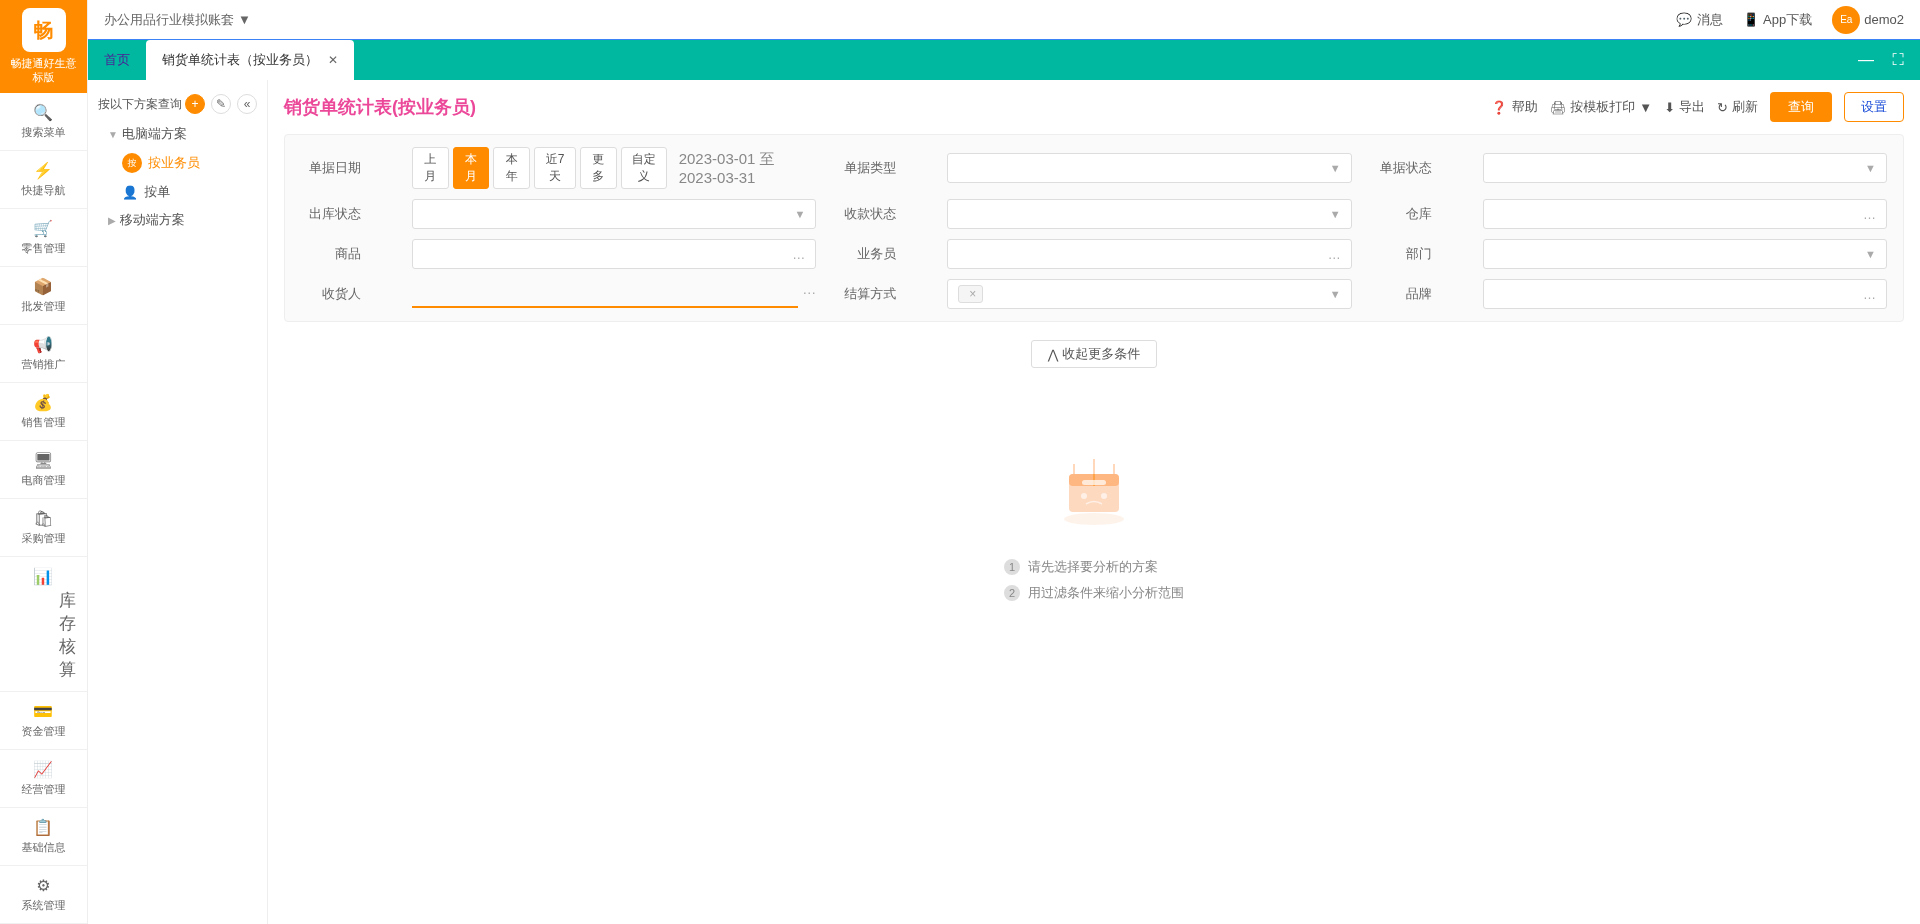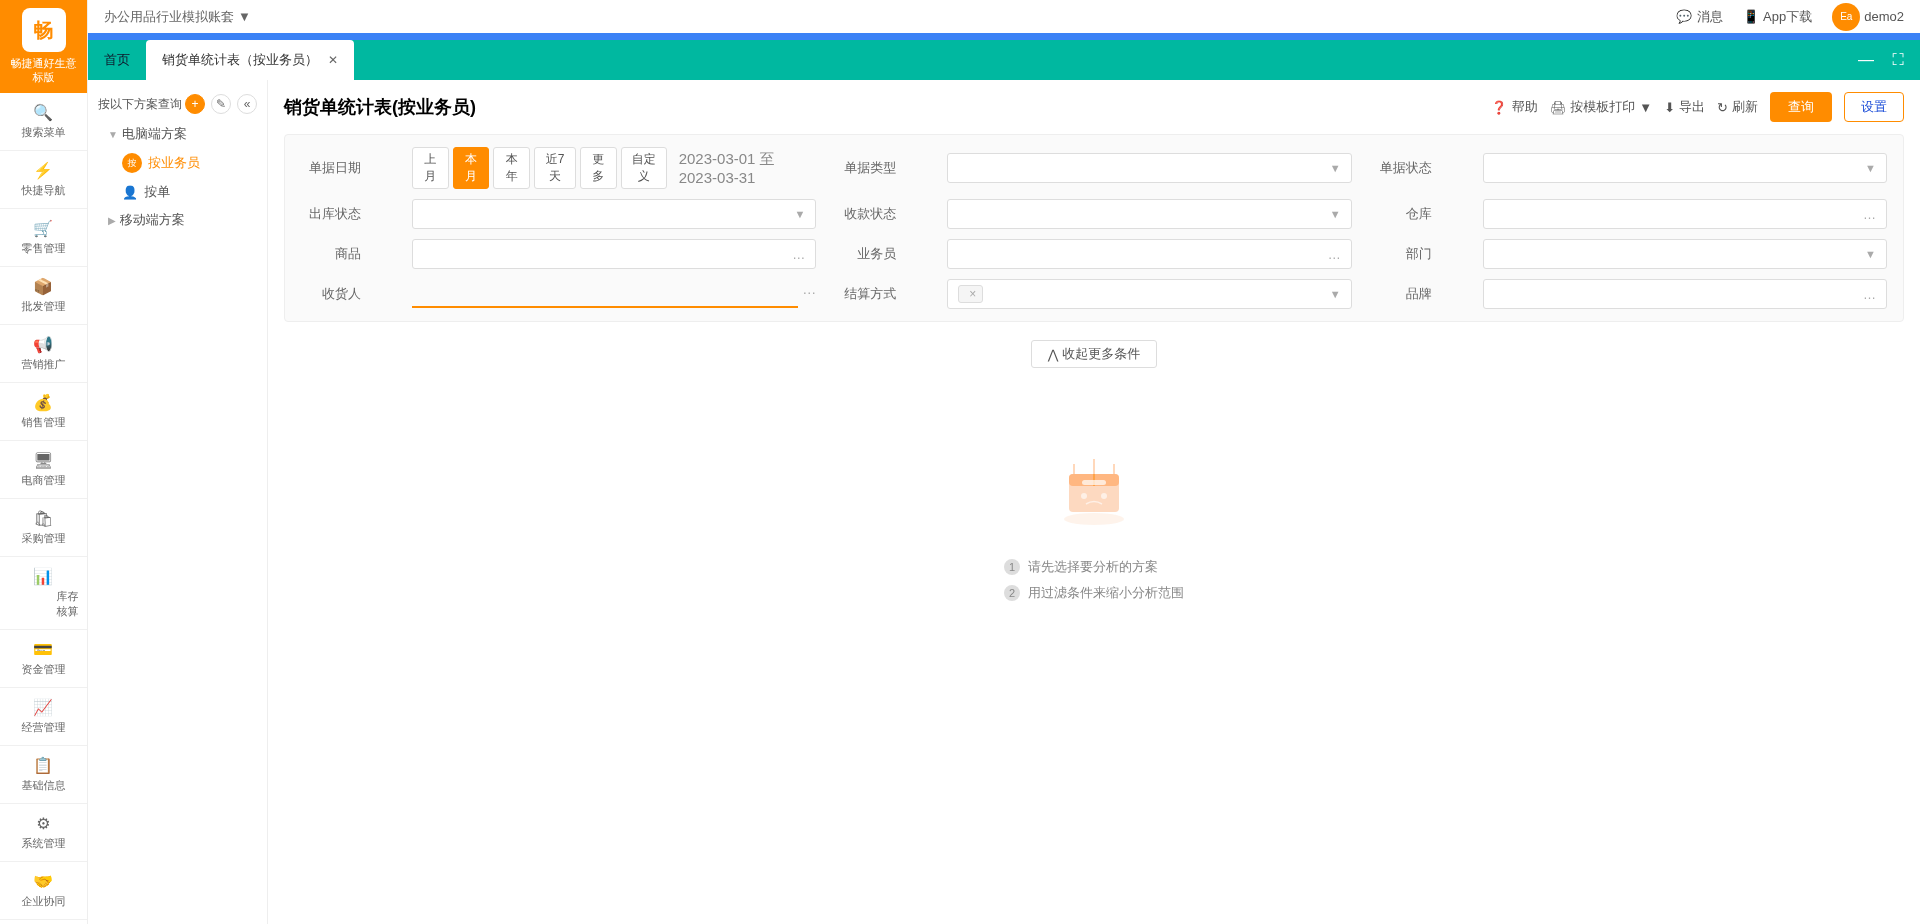--- a/index.html
+++ b/index.html
@@ -10,30 +10,30 @@
     .sidebar-logo { width: 100%; background: #ff8c00; padding: 8px 4px; display: flex; flex-direction: column; align-items: center; cursor: pointer; }
     .sidebar-logo .logo-icon { width: 44px; height: 44px; background: #fff; border-radius: 8px; display: flex; align-items: center; justify-content: center; font-size: 20px; color: #ff8c00; font-weight: bold; }
     .sidebar-logo .logo-text { color: #fff; font-size: 11px; margin-top: 4px; text-align: center; line-height: 1.3; }
     .sidebar-item { width: 100%; padding: 10px 4px; display: flex; flex-direction: column; align-items: center; cursor: pointer; color: #666; font-size: 12px; border-bottom: 1px solid #f0f0f0; }
     .sidebar-item .s-icon { font-size: 16px; margin-bottom: 3px; }
 
     
     .main { flex: 1; display: flex; flex-direction: column; overflow: hidden; }
 
     
-    .topbar { height: 40px; background: #fff; border-bottom: 7px solid #3b82f6; display: flex; align-items: center; justify-content: space-between; padding: 0 16px; }
+    .topbar { height: 40px; background: #fff; border-bottom: 1px solid #3b82f6; display: flex; align-items: center; justify-content: space-between; padding: 0 16px; }
     .topbar-left { display: flex; align-items: center; gap: 8px; color: #666; font-size: 13px; }
     .topbar-dropdown { display: flex; align-items: center; gap: 4px; cursor: pointer; }
     .topbar-right { display: flex; align-items: center; gap: 20px; color: #555; font-size: 13px; }
     .topbar-right-item { display: flex; align-items: center; gap: 4px; cursor: pointer; }
     .avatar { width: 28px; height: 28px; border-radius: 50%; background: #ff8c00; display: flex; align-items: center; justify-content: center; color: #fff; font-size: 12px; overflow: hidden; }
 
     
     .tabbar { height: 40px; background: #00b8a0; display: flex; align-items: center; padding: 0 0; }
-    .tab-item { height: 40px; display: flex; align-items: center; padding: 0 16px; color: #0f172a; font-size: 13px; cursor: pointer; position: relative; gap: 6px; }
+    .tab-item { height: 40px; display: flex; align-items: center; padding: 0 16px; color: #4c1d95; font-size: 13px; cursor: pointer; position: relative; gap: 6px; }
     .tab-item.home { background: transparent; }
     .tab-item.active { background: #fff; color: #333; border-radius: 4px 4px 0 0; }
     .tab-item .tab-close { font-size: 12px; color: #999; cursor: pointer; margin-left: 4px; }
     .tab-item.active .tab-close { color: #666; }
     .tab-end-btn { width: 28px; height: 28px; display: flex; align-items: center; justify-content: center; color: #fff; cursor: pointer; font-size: 16px; }
 
     
     .content { flex: 1; display: flex; overflow: hidden; background: #f5f5f5; }
 
     
@@ -45,21 +45,21 @@
     .tree-item { padding: 5px 10px 5px 20px; font-size: 13px; color: #555; cursor: pointer; display: flex; align-items: center; gap: 4px; }
     .tree-child-item { padding: 5px 10px 5px 10px; font-size: 13px; color: #555; cursor: pointer; display: flex; align-items: center; gap: 6px; }
     .tree-child-item.active { color: #ff8c00; }
     .tree-circle { width: 20px; height: 20px; border-radius: 50%; background: #ff8c00; color: #fff; font-size: 10px; display: flex; align-items: center; justify-content: center; }
 
     
     .right-panel { flex: 1; padding: 12px 16px; overflow-y: auto; background: #fff; }
 
     
     .page-title-bar { display: flex; align-items: center; justify-content: space-between; margin-bottom: 12px; }
-    .page-title { font-size: 18px; font-weight: bold; color: #000000; }
+    .page-title { font-size: 18px; font-weight: bold; color: #ec4899; }
     .page-actions { display: flex; align-items: center; gap: 12px; }
     .page-action-btn { display: flex; align-items: center; gap: 4px; color: #555; font-size: 13px; cursor: pointer; }
     .btn-primary { background: #ff8c00; color: #fff; border: none; border-radius: 4px; padding: 6px 18px; font-size: 13px; cursor: pointer; }
     .btn-secondary { background: #fff; color: #1d4ed8; border: 1px solid #ff8c00; border-radius: 4px; padding: 5px 16px; font-size: 13px; cursor: pointer; }
 
     
     .filter-area { background: #fafafa; border: 1px solid #eee; border-radius: 4px; padding: 12px 16px; margin-bottom: 12px; }
     .filter-row { display: flex; align-items: center; gap: 20px; margin-bottom: 10px; }
     .filter-row:last-child { margin-bottom: 0; }
     .filter-label { min-width: 60px; color: #666; font-size: 13px; text-align: right; }
@@ -123,21 +123,21 @@
       <div class="sidebar-item">
         <span class="s-icon">🖥</span>
         <span style="font-size:11px;text-align:center;">电商管理</span>
       </div>
       <div class="sidebar-item">
         <span class="s-icon">🛍</span>
         <span style="font-size:11px;text-align:center;">采购管理</span>
       </div>
       <div class="sidebar-item">
         <span class="s-icon">📊</span>
-        <span style="font-size:11px;text-align:center;margin-left:48px;">库存核算</span>
+        <span style="font-size:17px;text-align:center;margin-left:48px;">库存核算</span>
       </div>
       <div class="sidebar-item">
         <span class="s-icon">💳</span>
         <span style="font-size:11px;text-align:center;">资金管理</span>
       </div>
       <div class="sidebar-item">
         <span class="s-icon">📈</span>
         <span style="font-size:11px;text-align:center;">经营管理</span>
       </div>
       <div class="sidebar-item">

